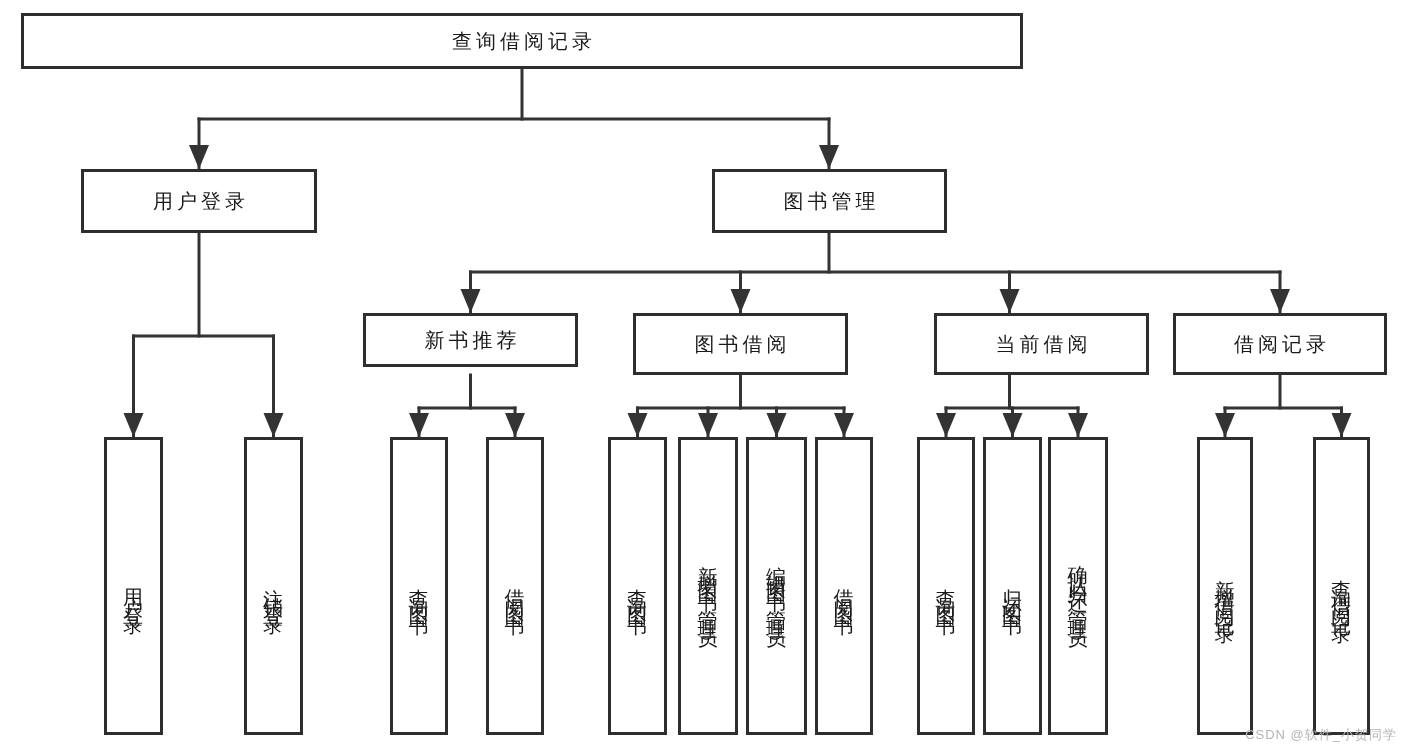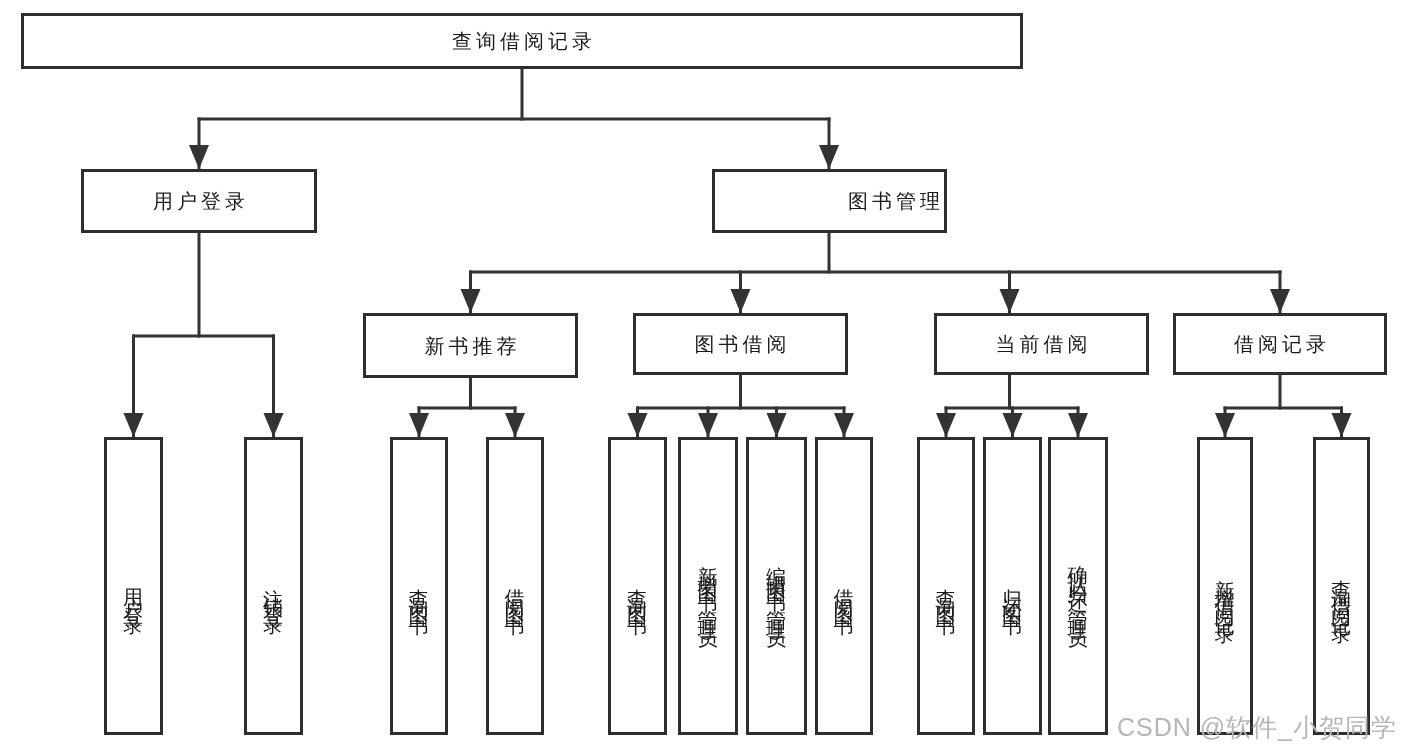--- a/index.html
+++ b/index.html
@@ -49,21 +49,21 @@
     font-size:20px;
     letter-spacing:9px;
     line-height:1;
     white-space:nowrap;
     padding-top:9px; 
   }
   #watermark{
     position:absolute;
     right:8px;bottom:3px;
     z-index:2;
-    font-size:25px;
+    font-size:13px;
     letter-spacing:1px;
     color:var(--watermark);
     white-space:nowrap;
     margin-top:28px;
   }
 </style>
 </head>
 <body>
 
 <div id="canvas">
@@ -130,25 +130,25 @@
     </g>
   </svg>
 
   <div class="node" style="left:21px;top:13px;width:1002px;height:56px;">
     <span class="hlabel">查询借阅记录</span>
   </div>
 
   <div class="node" style="left:81px;top:169px;width:236px;height:64px;">
     <span class="hlabel">用户登录</span>
   </div>
-  <div class="node" style="left:712px;top:169px;width:235px;height:64px;justify-content:flex-end;">
+  <div class="node" style="left:712px;top:169px;width:235px;height:64px;">
     <span class="hlabel">图书管理</span>
   </div>
 
-  <div class="node" style="left:363px;top:313px;width:215px;height:65px;">
+  <div class="node" style="left:363px;top:313px;width:215px;height:54px;">
     <span class="hlabel">新书推荐</span>
   </div>
   <div class="node" style="left:633px;top:313px;width:215px;height:62px;align-items:center;">
     <span class="hlabel">图书借阅</span>
   </div>
   <div class="node" style="left:902px;top:313px;width:215px;height:62px;margin-left:32px;">
     <span class="hlabel">当前借阅</span>
   </div>
   <div class="node" style="left:1173px;top:313px;width:214px;height:62px;">
     <span class="hlabel">借阅记录</span>

